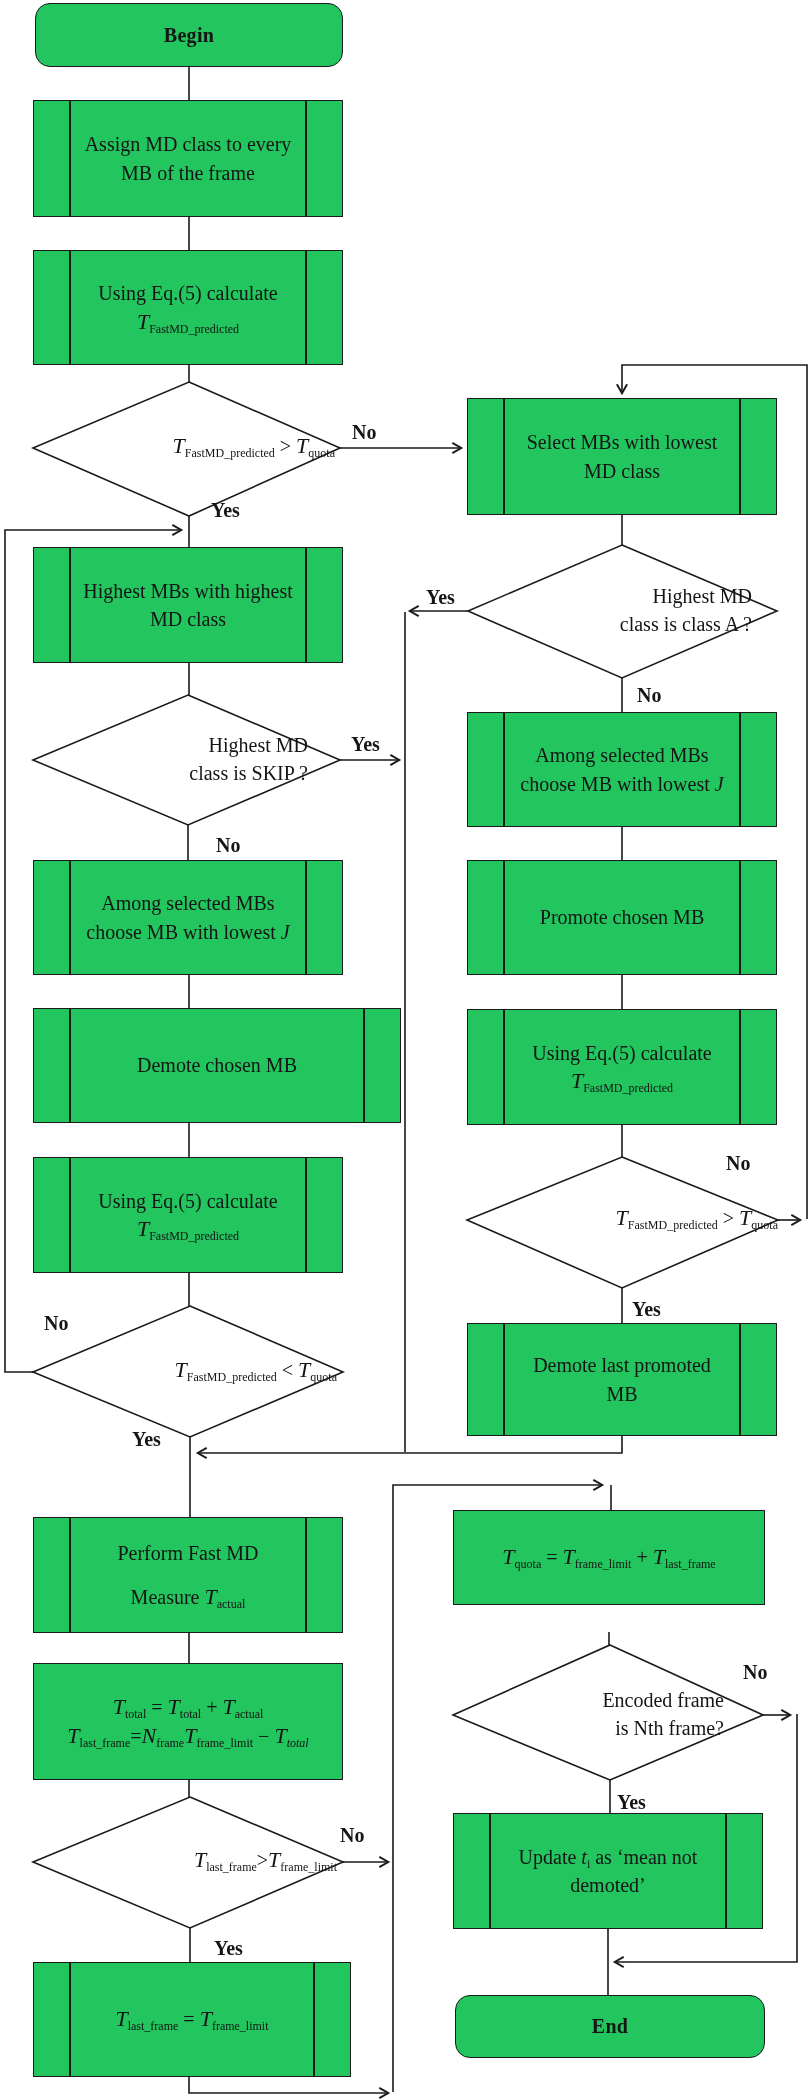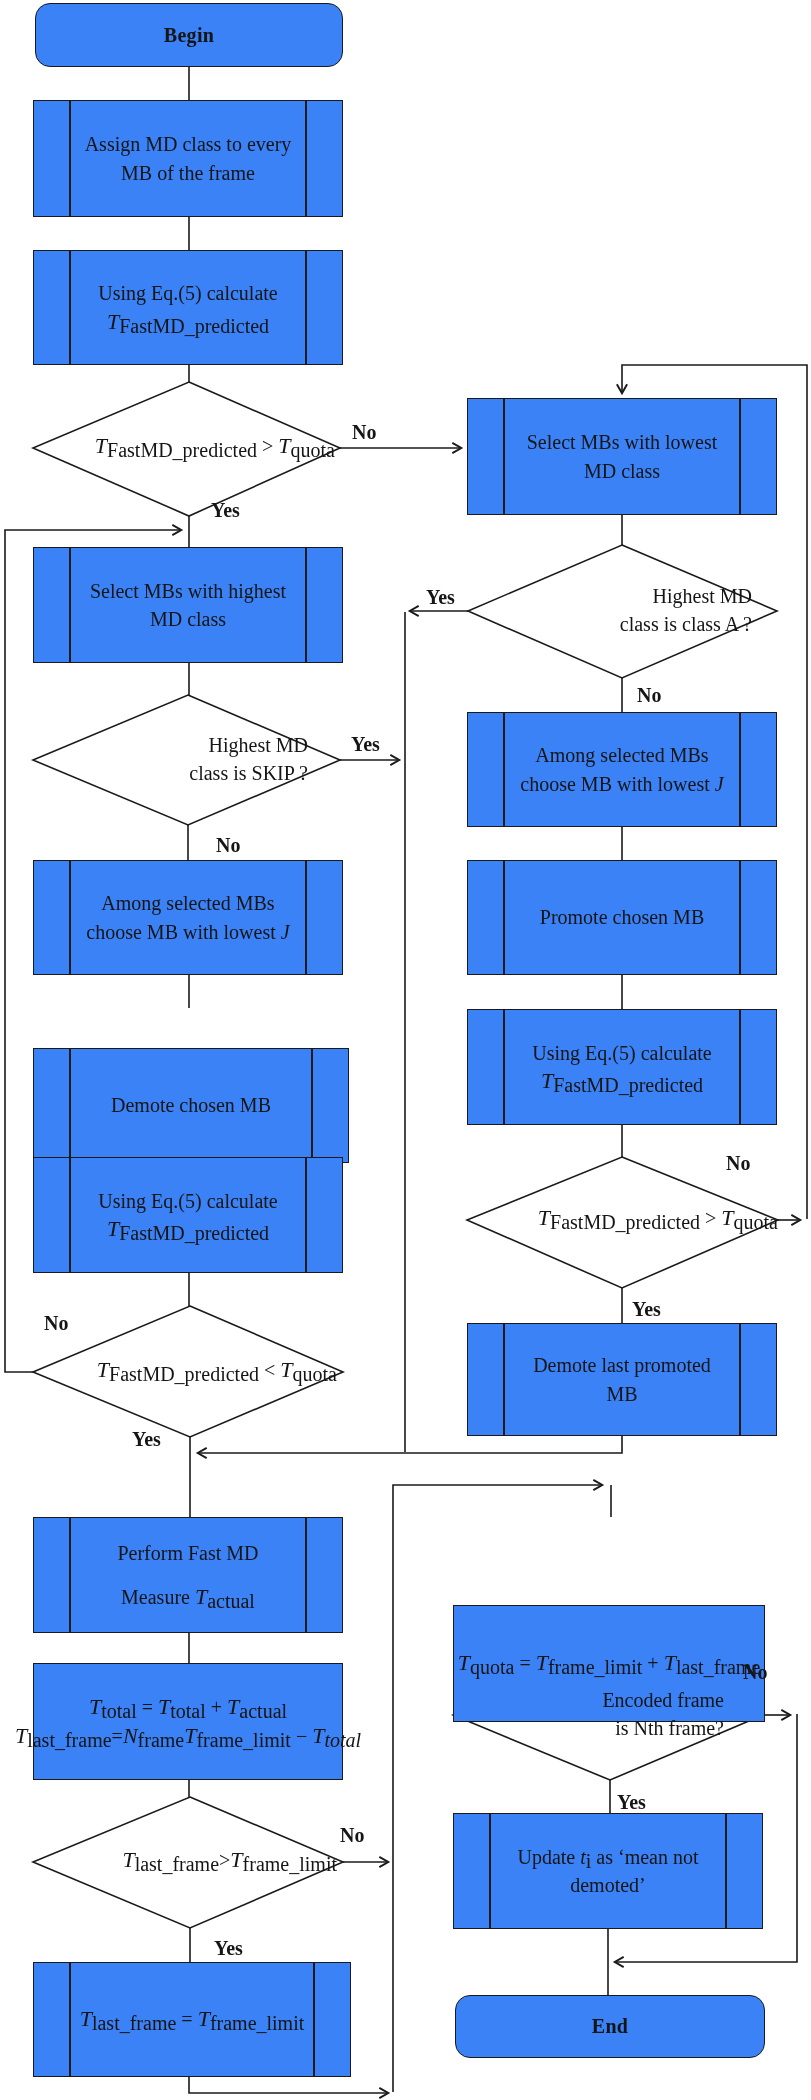--- a/index.html
+++ b/index.html
@@ -1,33 +1,33 @@
 <!DOCTYPE html>
 <html><head>
 <meta charset="utf-8">
 <style>
   html,body{margin:0;padding:0;background:#fff;}
   #stage{position:relative;width:811px;height:2100px;background:#fff;
          font-family:"Liberation Serif","DejaVu Serif",serif;color:#151515;overflow:hidden;}
   #wires{position:absolute;left:0;top:0;width:811px;height:2100px;}
   .edge{fill:none;stroke:#1a1a1a;stroke-width:1.6px;}
   .dshape{fill:#fff;stroke:#1a1a1a;stroke-width:1.6px;}
-  .node{position:absolute;box-sizing:border-box;border:1.6px solid #1a1a1a;background:#3b82f6;
+  .node{position:absolute;box-sizing:border-box;border:1.6px solid #1a1a1a;background:#22c55e;
         display:flex;flex-direction:column;align-items:center;justify-content:center;
         text-align:center;}
   .terminator{border-radius:15px;font-weight:bold;font-size:21px;letter-spacing:.3px;}
   .bar{position:absolute;top:0;bottom:0;width:1.6px;background:#1a1a1a;}
   .bar.l{left:35px;} .bar.r{right:35px;}
   .bline{font-size:20px;line-height:1.42;white-space:nowrap;}
   .gap2{row-gap:15px;}
   .dtext{position:absolute;text-align:right;}
   .elabel{position:absolute;font-weight:bold;font-size:20px;line-height:1.1;}
   span.v{font-style:italic;font-size:22px;line-height:0;}
   span.i{font-style:italic;}
-  sub{font-size:20px;line-height:0;vertical-align:-4px;font-style:normal;margin-top:36px;}
+  sub{font-size:12px;line-height:0;vertical-align:-4px;font-style:normal;margin-top:36px;}
   sub.subi{font-style:italic;}
 </style>
 </head>
 <body>
 
 <div id="stage">
 
   <svg id="wires" viewBox="0 0 811 2100">
     <defs>
       <marker id="arr" viewBox="0 0 10 10" refX="7" refY="5" markerWidth="8" markerHeight="8" orient="auto-start-reverse">
@@ -96,30 +96,30 @@
   </div>
   <div class="node" style="left:33px;top:250px;width:310px;height:115px">
     <div class="bar l"></div>
       <div class="bar r"></div>
     <div class="bline"><span>Using Eq.(5) calculate</span></div>
     <div class="bline"><span class="v">T</span><sub class="sub">FastMD_predicted</sub></div>
   </div>
   <div class="node" style="left:33px;top:547px;width:310px;height:116px">
     <div class="bar l"></div>
       <div class="bar r"></div>
-    <div class="bline"><span>Select MBs with highest</span></div>
+    <div class="bline"><span>Highest MBs with highest</span></div>
     <div class="bline"><span>MD class</span></div>
   </div>
   <div class="node" style="left:33px;top:860px;width:310px;height:115px">
     <div class="bar l"></div>
       <div class="bar r"></div>
     <div class="bline"><span>Among selected MBs</span></div>
     <div class="bline"><span>choose MB with lowest </span><span class="i">J</span></div>
   </div>
-  <div class="node" style="left:33px;top:1048px;width:316px;height:115px">
+  <div class="node" style="left:33px;top:1008px;width:368px;height:115px">
     <div class="bar l"></div>
       <div class="bar r"></div>
     <div class="bline"><span>Demote chosen MB</span></div>
   </div>
   <div class="node" style="left:33px;top:1157px;width:310px;height:116px">
     <div class="bar l"></div>
       <div class="bar r"></div>
     <div class="bline"><span>Using Eq.(5) calculate</span></div>
     <div class="bline"><span class="v">T</span><sub class="sub">FastMD_predicted</sub></div>
   </div>
@@ -161,21 +161,21 @@
       <div class="bar r"></div>
     <div class="bline"><span>Using Eq.(5) calculate</span></div>
     <div class="bline"><span class="v">T</span><sub class="sub">FastMD_predicted</sub></div>
   </div>
   <div class="node" style="left:467px;top:1323px;width:310px;height:113px">
     <div class="bar l"></div>
       <div class="bar r"></div>
     <div class="bline"><span>Demote last promoted</span></div>
     <div class="bline"><span>MB</span></div>
   </div>
-  <div class="node" style="left:453px;top:1605px;width:312px;height:117px">
+  <div class="node" style="left:453px;top:1510px;width:312px;height:95px">
     <div class="bline"><span class="v">T</span><sub class="sub">quota</sub><span> = </span><span class="v">T</span><sub class="sub">frame_limit</sub><span> + </span><span class="v">T</span><sub class="sub">last_frame</sub></div>
   </div>
   <div class="node" style="left:453px;top:1813px;width:310px;height:116px">
     <div class="bar l"></div>
       <div class="bar r"></div>
     <div class="bline"><span>Update </span><span class="i">t</span><sub class="sub">i</sub><span> as ‘mean not</span></div>
     <div class="bline"><span>demoted’</span></div>
   </div>
 
   <div class="dtext" style="left:43px;top:432px;width:292px">

